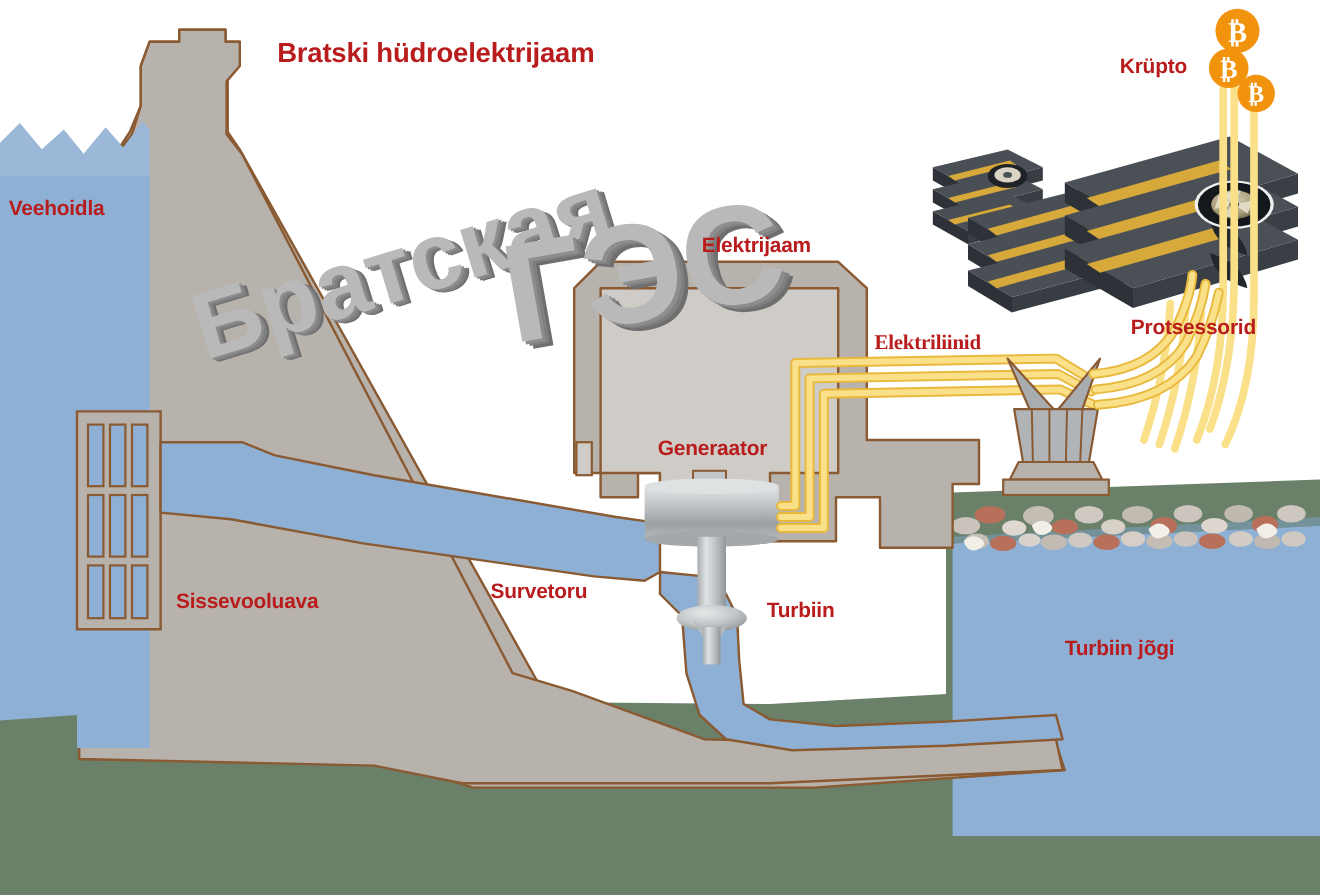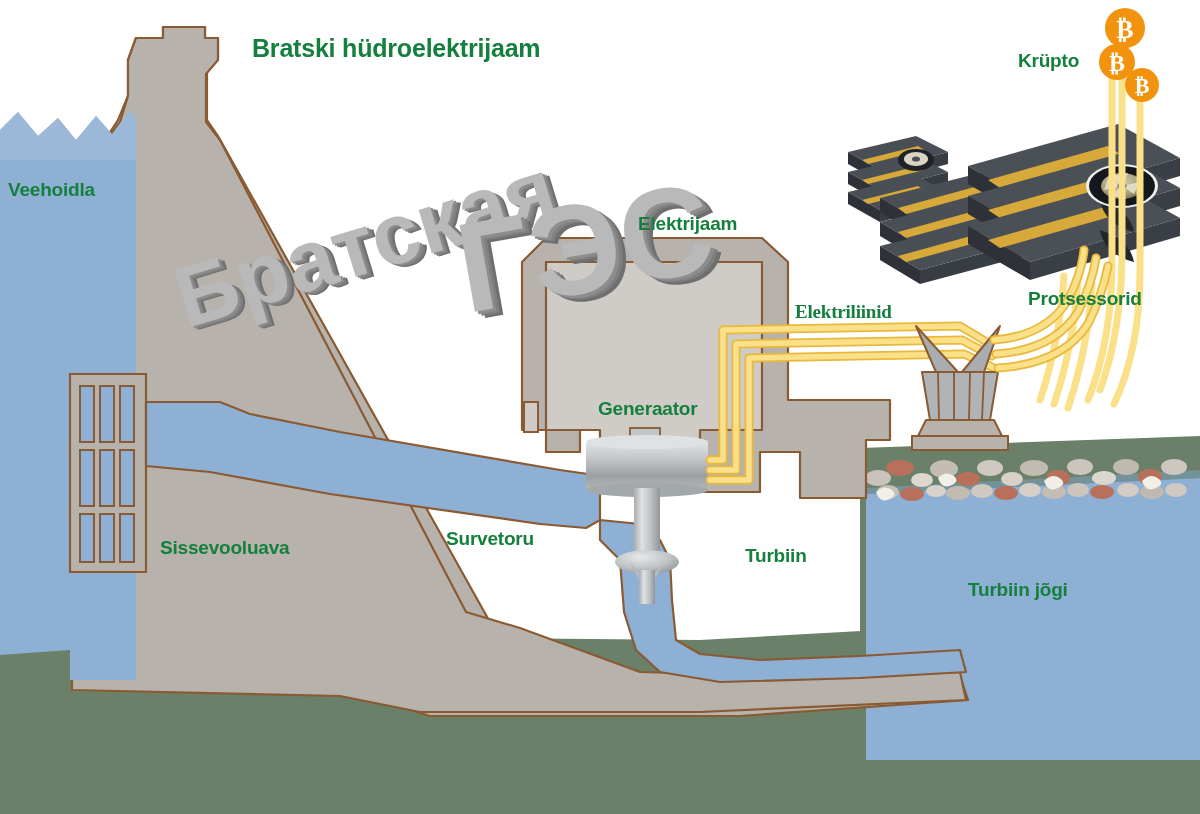--- a/index.html
+++ b/index.html
@@ -3,21 +3,21 @@
 <meta charset="utf-8">
 <style>
   html,body{margin:0;padding:0;background:#fff;}
   body{font-family:"Liberation Sans",sans-serif;}
   #stage{position:relative;width:1200px;height:814px;overflow:hidden;background:#ffffff;}
   #scene{position:absolute;inset:0;}
   .lbl{
     position:absolute;
     font-family:"Liberation Sans",sans-serif;
     font-weight:bold;
-    color:#15803d;
+    color:#b91c1c;
     white-space:nowrap;
     letter-spacing:-0.2px;
     line-height:1;
     user-select:none;
   }
   .lbl-title{font-size:25px;}
   .lbl-norm{font-size:19px;}
   .ru{
     position:absolute;
     font-family:"Liberation Sans",sans-serif;
@@ -343,21 +343,21 @@
   <div class="lbl lbl-norm" style="left:8px; top:180px;">Veehoidla</div>
 
   <div class="lbl lbl-norm" style="left:160px; top:538px;">Sissevooluava</div>
 
   <div class="lbl lbl-norm" style="left:446px; top:529px;">Survetoru</div>
 
   <div class="lbl lbl-norm" style="left:597px; top:214px;margin-left:41px;">Elektrijaam</div>
 
   <div class="lbl lbl-norm" style="left:598px; top:399px;">Generaator</div>
 
-  <div class="lbl lbl-norm" style="left:697px; top:546px;margin-left:48px;">Turbiin</div>
+  <div class="lbl lbl-norm" style="left:697px; top:546px;">Turbiin</div>
 
   <div class="lbl lbl-norm" style="left:795px; top:302px;font-family:Liberation Serif, serif;">Elektriliinid</div>
 
   <div class="lbl lbl-norm" style="left:1028px; top:289px;">Protsessorid</div>
 
   <div class="lbl lbl-norm" style="left:1018px; top:51px;text-align:right;">Krüpto</div>
 
   <div class="lbl lbl-norm" style="left:968px; top:580px;">Turbiin jõgi</div>
 
 </div>

